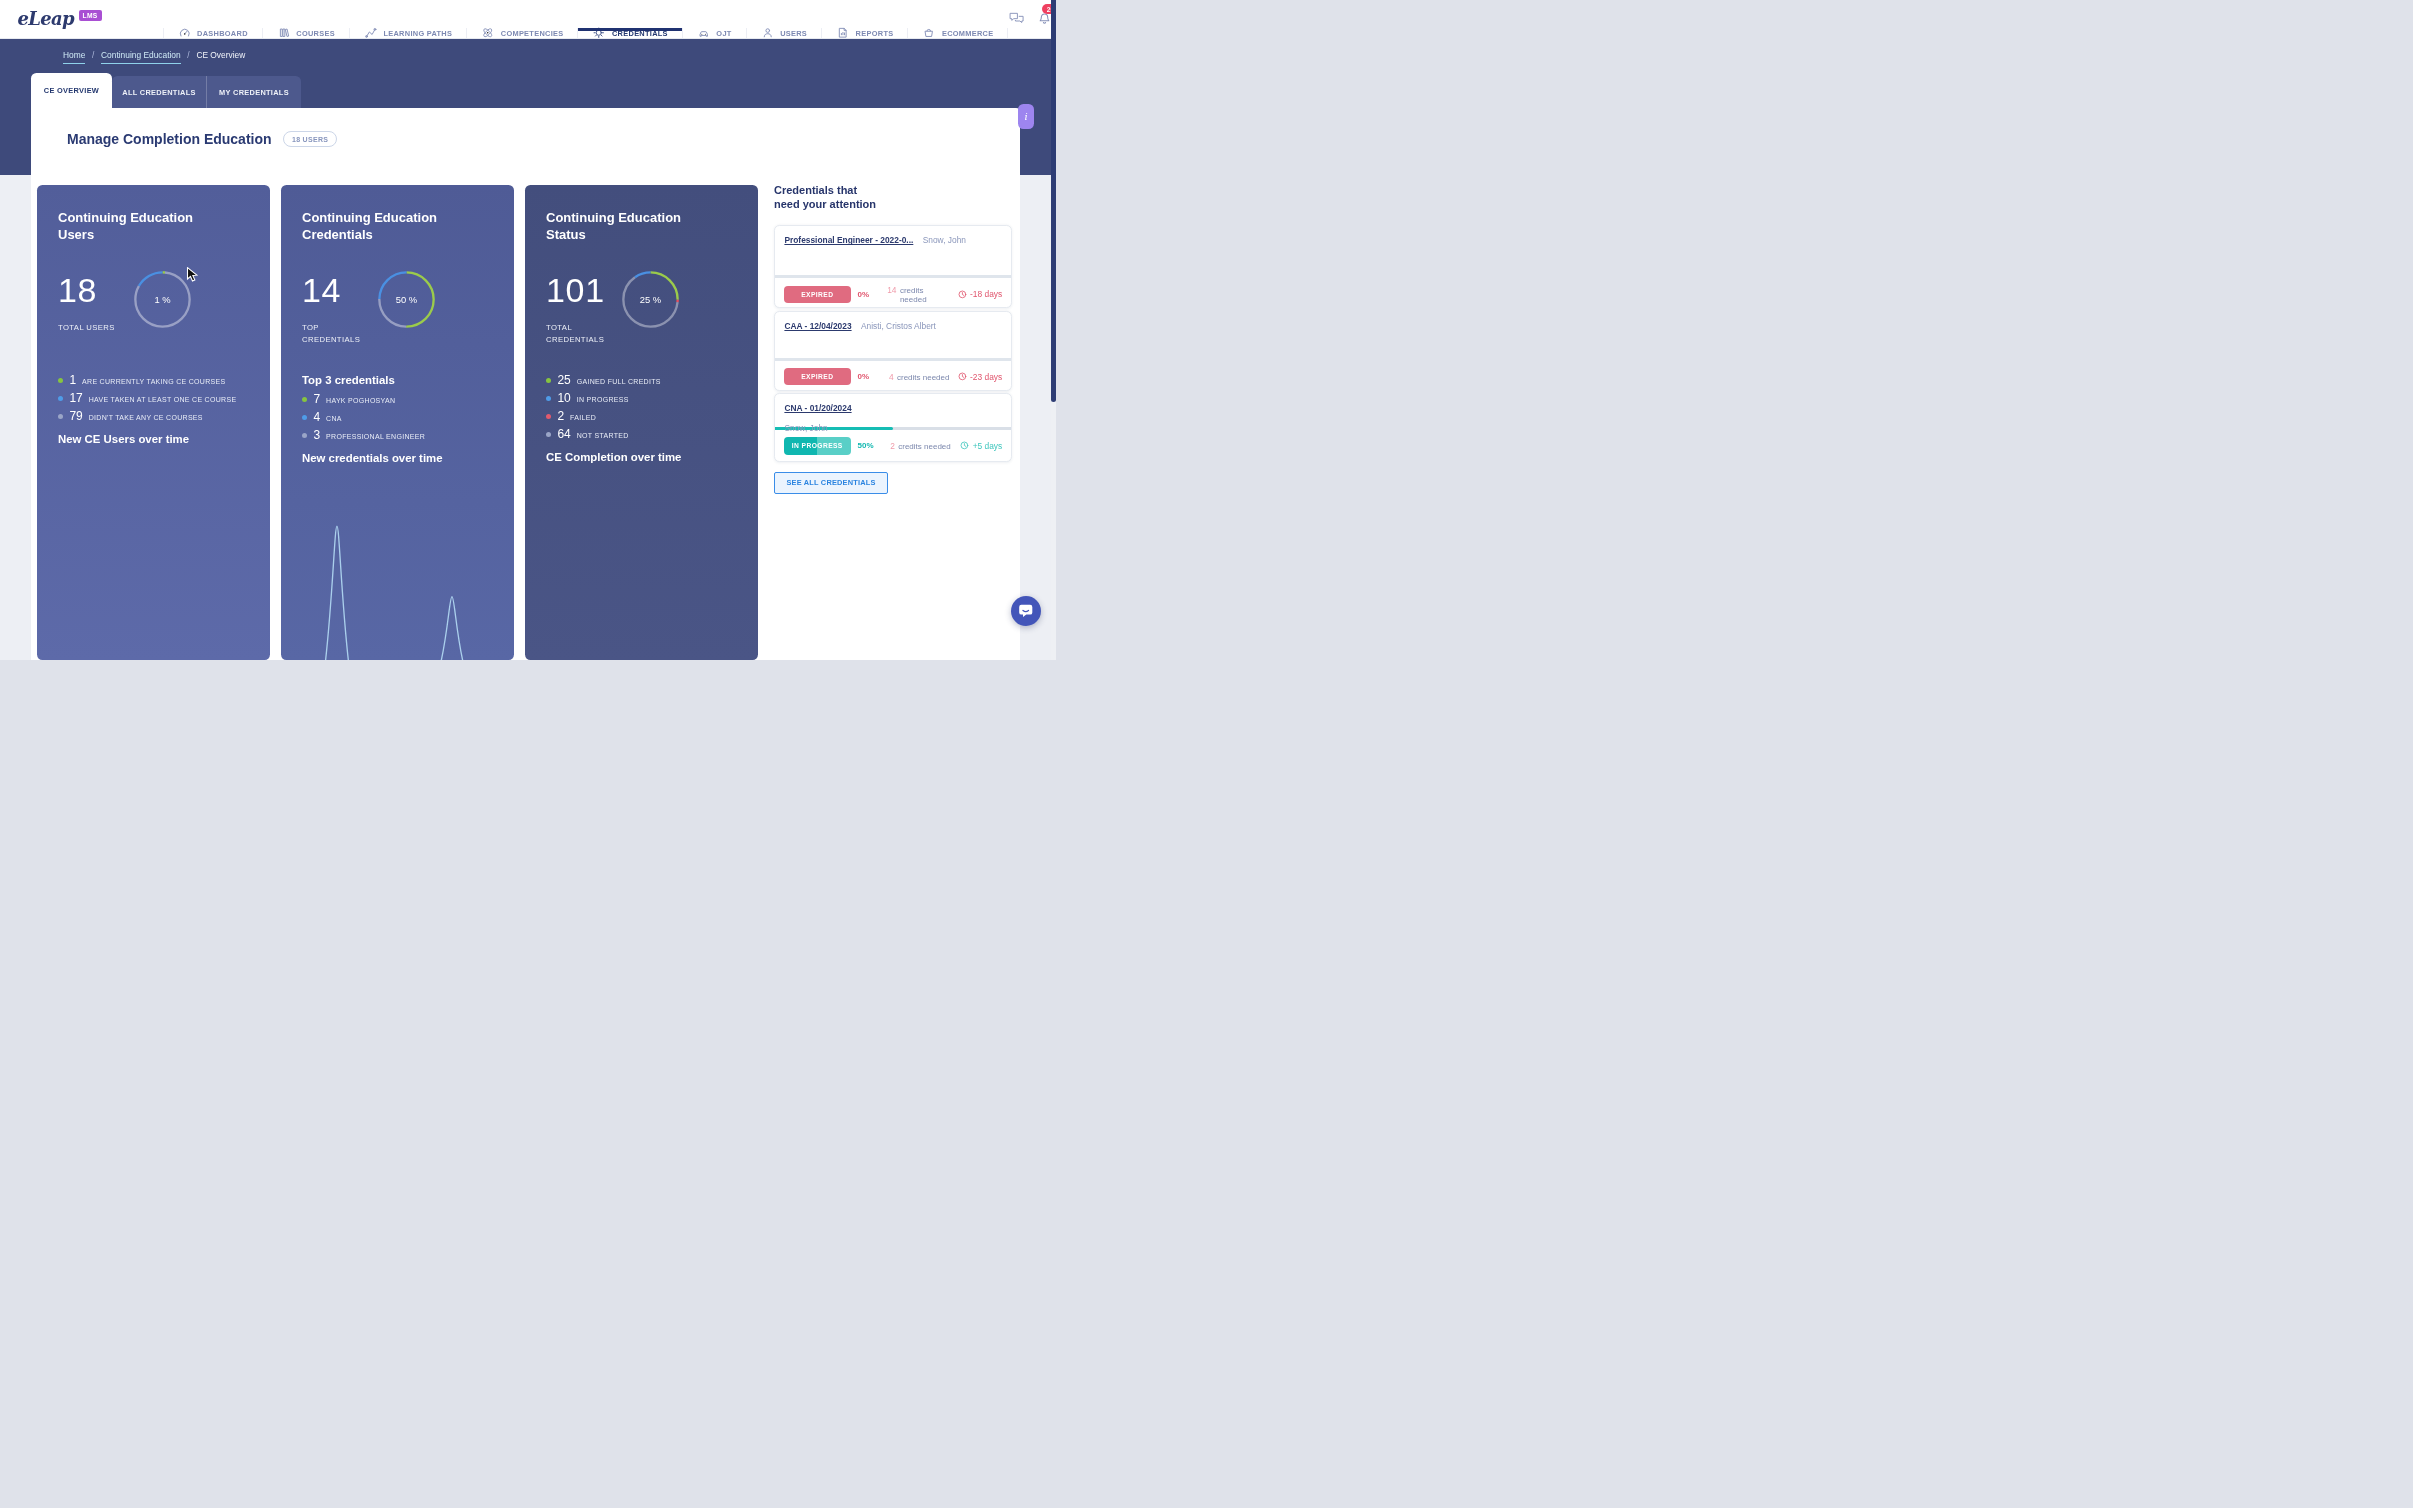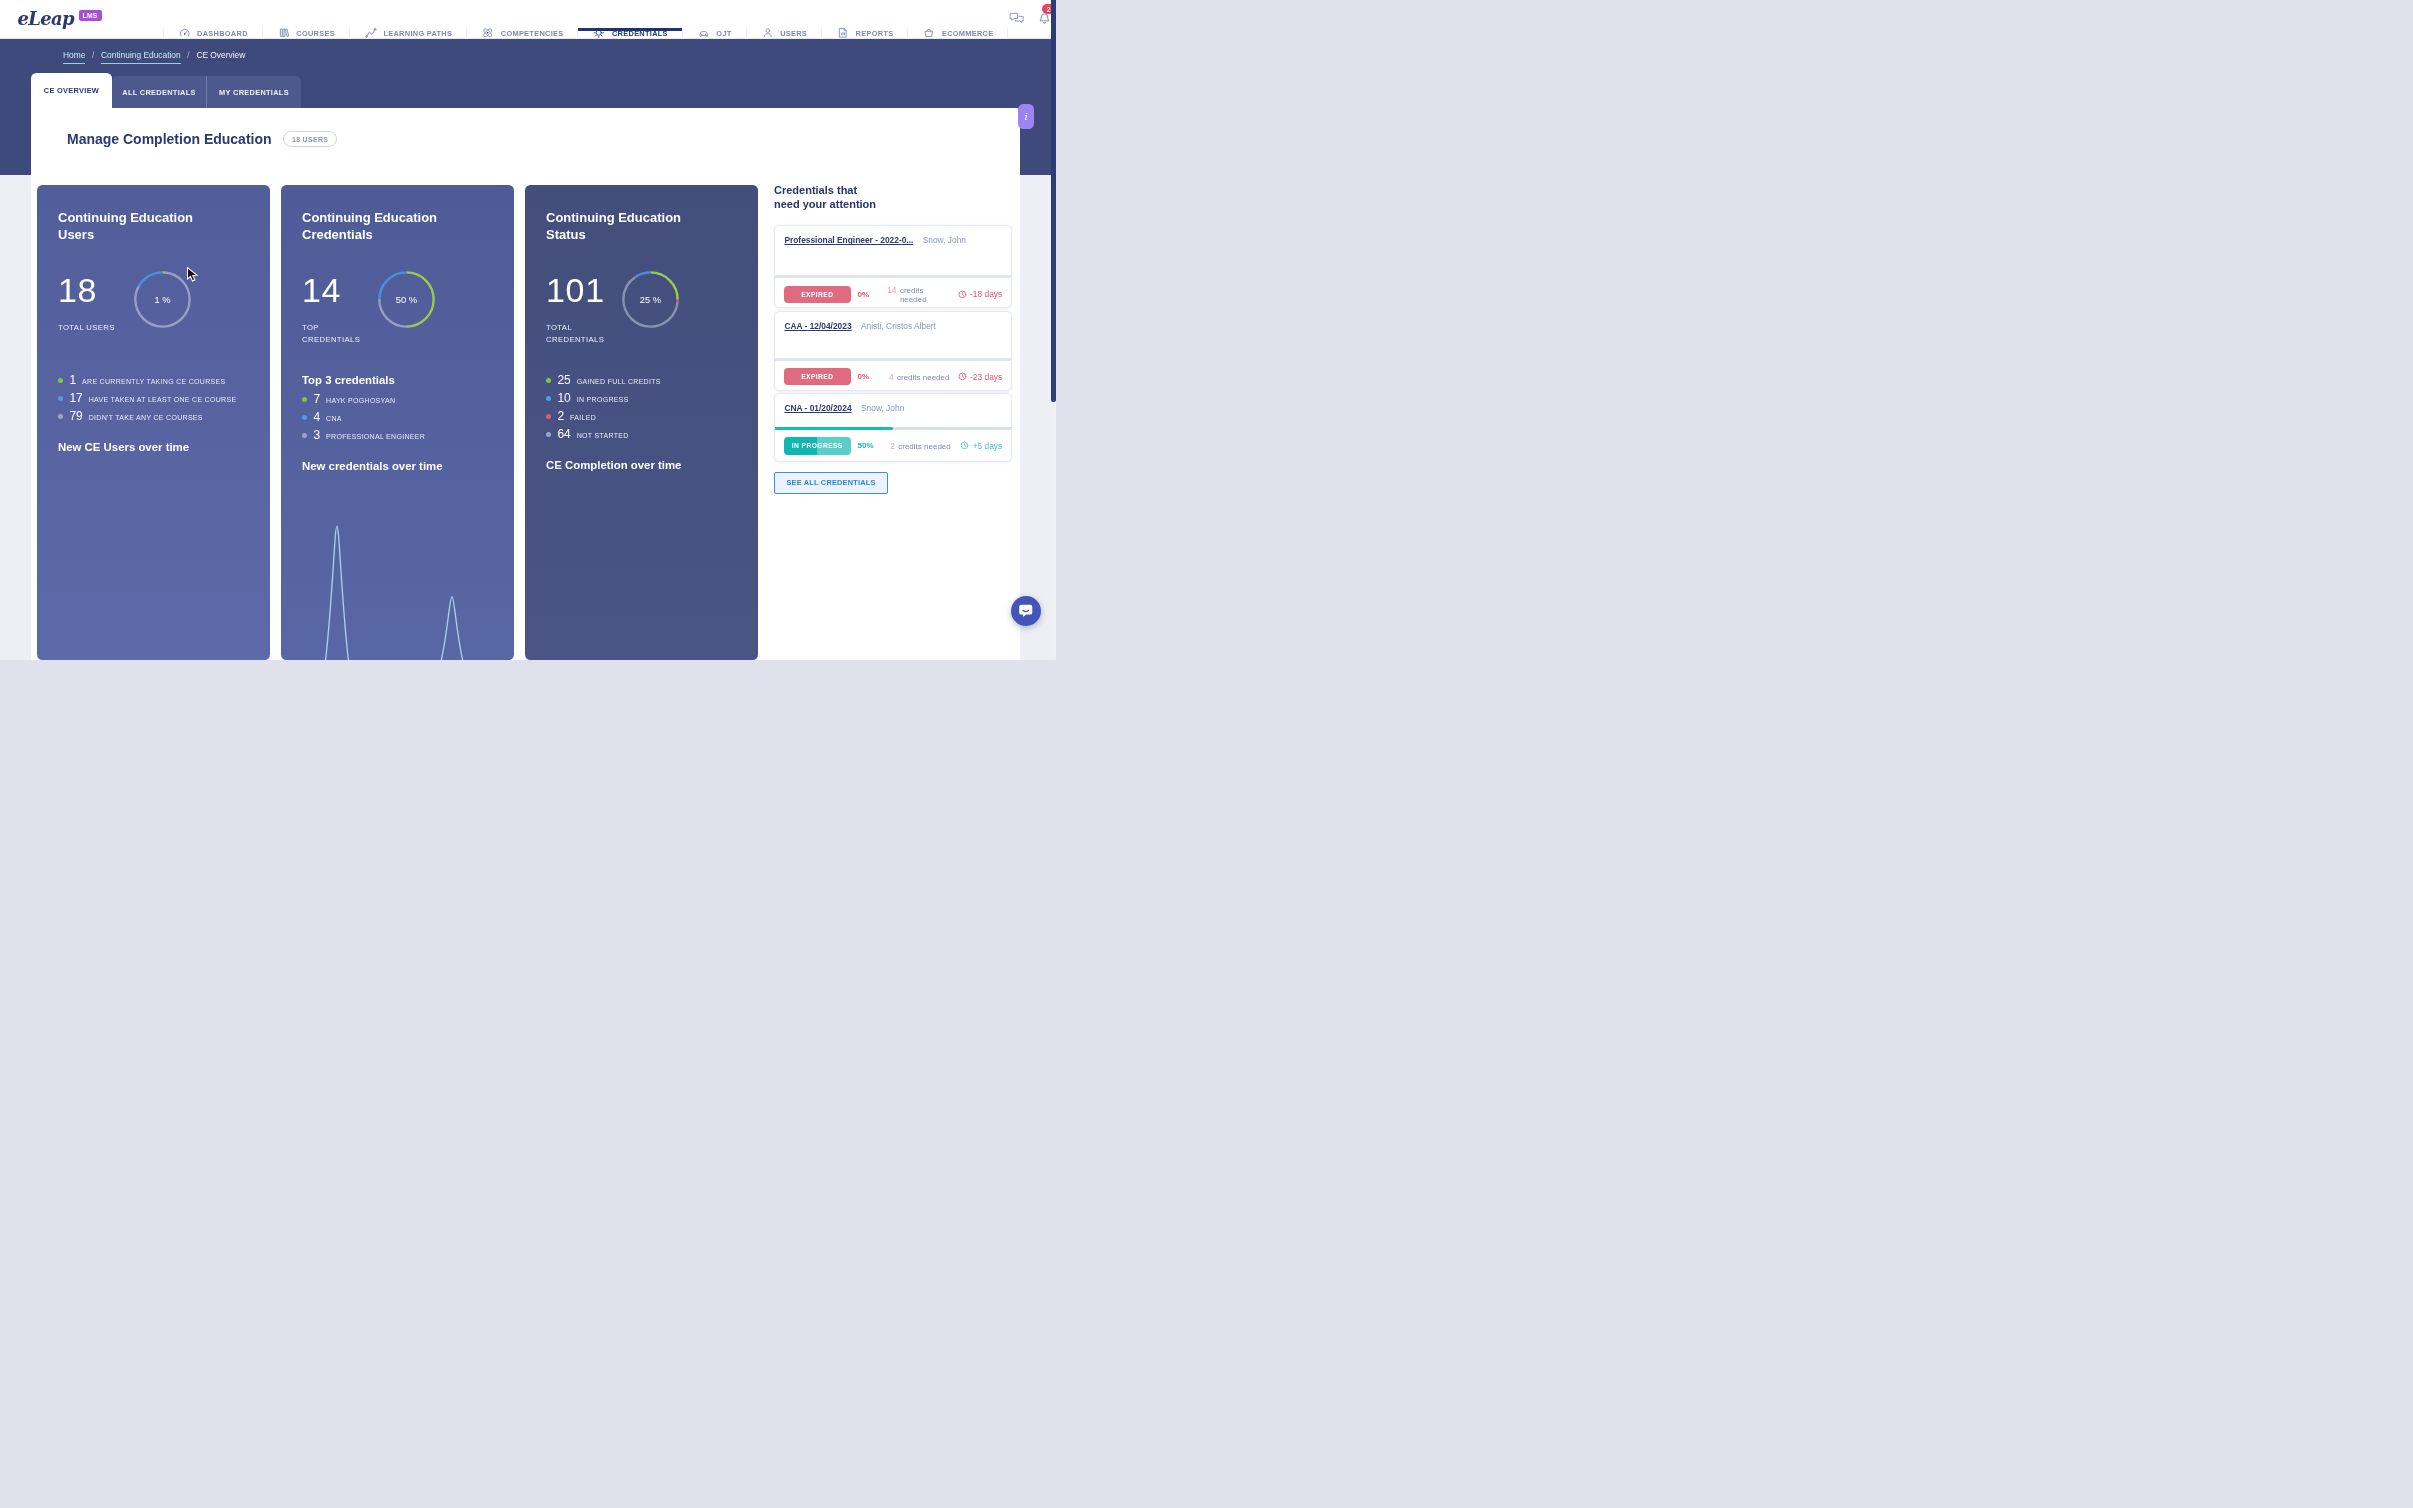--- a/index.html
+++ b/index.html
@@ -61,21 +61,21 @@
   .stat-num{position:absolute;left:0;top:9.4px;font-size:34px;font-weight:300;line-height:1;letter-spacing:0.7px;}
   .stat-cap{position:absolute;left:0;top:59px;font-size:7.7px;letter-spacing:0.4px;line-height:1.55;color:#eef1f8;}
   .donut{position:absolute;left:75px;top:6.7px;width:59px;height:59px;}
   .donut .center{position:absolute;inset:0;display:flex;align-items:center;justify-content:center;
                  font-size:9.4px;color:#fff;}
   .legend{margin-top:4px;}
   .lrow{display:flex;align-items:center;gap:6px;height:18px;}
   .ldot{width:5.4px;height:5.4px;border-radius:50%;flex:none;}
   .lval{font-size:12px;font-weight:400;}
   .llbl{font-size:7px;letter-spacing:0.3px;color:#e9edf7;padding-top:2px;}
-  .section-title{font-size:11.4px;font-weight:700;margin-top:16px;}
+  .section-title{font-size:11.4px;font-weight:700;margin-top:8px;}
   .spark{position:absolute;left:0;bottom:0;width:233px;height:189px;}
   
   .attn-title{position:absolute;top:75px;left:743px;width:242px;
               font-size:11px;font-weight:700;color:#27356b;line-height:1.3;}
   .cred-card{position:absolute;left:743px;width:236px;background:#fff;border:0.7px solid #e6eaf0;
              border-radius:5.4px;box-shadow:0 0.7px 2.7px rgba(40,60,100,.08);overflow:hidden;}
   .cc-head{display:flex;align-items:baseline;gap:9.4px;padding:9.4px 9.4px 0;}
   .cc-link{font-size:8.4px;font-weight:700;color:#2c3a6e;text-decoration:underline;cursor:pointer;white-space:nowrap;}
   .cc-user{font-size:8.4px;color:#8b97bb;}
   .cc-div{height:2.7px;background:#dfe5ec;}
@@ -298,21 +298,21 @@
           <svg width="8.8" height="8.8" viewBox="0 0 13 13" fill="none" stroke="currentColor" stroke-width="1.2" stroke-linecap="round">
               <circle cx="6.5" cy="6.5" r="5"></circle>
               <path d="M6.5 3.8 v2.9 l2 1.2"></path>
             </svg>
           <span>-23 days</span>
         </span>
       </div>
     </div>
 
     <div class="cred-card" style="top:285px;height:67px;">
-      <div class="cc-head" style="height:23.6px;">
+      <div class="cc-head" style="height:23.6px;flex-direction:column;">
         <span class="cc-link">CNA - 01/20/2024</span>
         <span class="cc-user">Snow, John</span>
       </div>
       <div class="cc-bar">
         <div class="fill" style="width: 50%;"></div>
       </div>
       <div class="cc-foot">
         <span class="pill in-progress">IN PROGRESS</span>
         <span class="pct pos">50%</span>
         <span class="credits">

